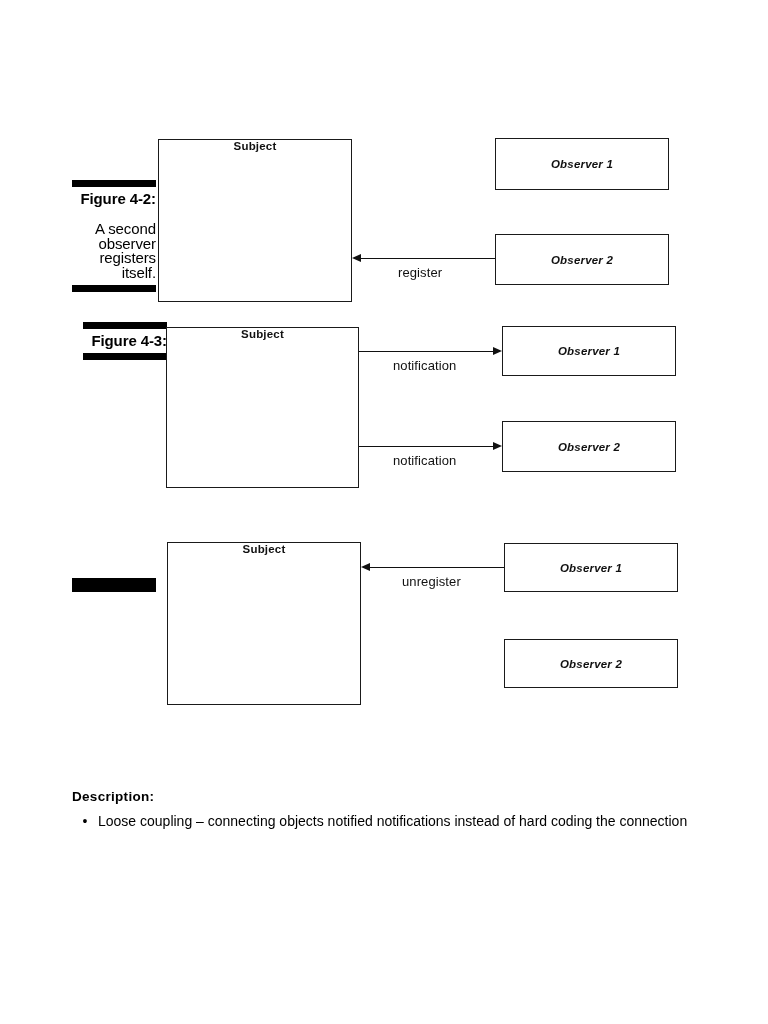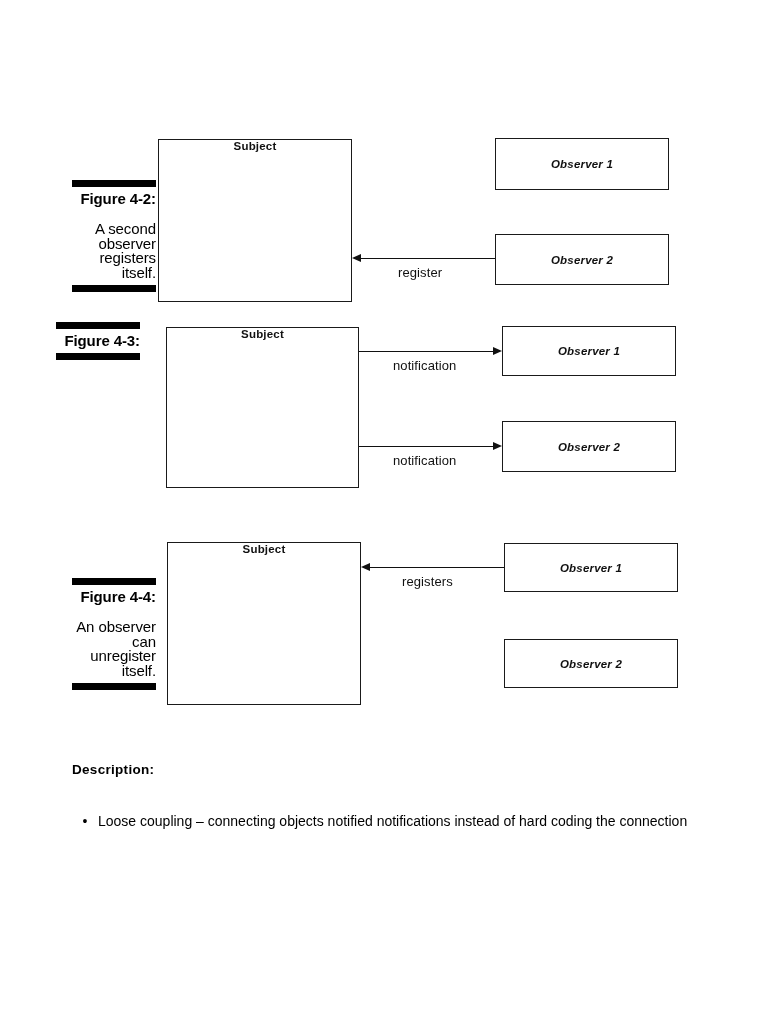--- a/index.html
+++ b/index.html
@@ -99,21 +99,21 @@
     font-size: 13px;
     color: #111111;
     white-space: nowrap;
     letter-spacing: 0.1px;
   }
 
   
   .desc-heading {
     position: absolute;
     left: 72px;
-    top: 762px;
+    top: 789px;
     font-size: 13.5px;
     font-weight: bold;
     letter-spacing: 0.3px;
   }
   .desc-list {
     position: absolute;
     left: 72px;
     top: 812px;
     width: 630px;
   }
@@ -162,21 +162,21 @@
       <div class="box-label">Observer 2</div>
     </div>
 
     <div class="connector" style="left:360px; top:258px; width:135px;"></div>
     <div class="arrowhead arrow-left" style="left:352px; top:254px;"></div>
     <div class="edge-label" style="left:398px; top:265px;">register</div>
   </div>
 
   <div>
 
-    <div class="caption-block" style="left:56px; top:322px;">
+    <div class="caption-block" style="left:83px; top:322px;">
       <div class="cap-bar"></div>
       <div class="cap-text">
         <span class="cap-title">Figure 4-3:</span>
       </div>
       <div class="cap-bar"></div>
     </div>
 
     <div class="box subject-box" style="left:166px; top:327px; width:193px; height:161px;">
       <div class="box-label">Subject</div>
     </div>
@@ -195,42 +195,38 @@
 
     <div class="connector" style="left:359px; top:446px; width:135px;"></div>
     <div class="arrowhead arrow-right" style="left:493px; top:442px;"></div>
     <div class="edge-label" style="left:393px; top:453px;">notification</div>
   </div>
 
   <div>
 
     <div class="caption-block" style="left:72px; top:578px;">
       <div class="cap-bar"></div>
-      <div class="cap-text">
-        <span class="cap-title">Figure 4-4:</span>
-        <span class="cap-body">An observer can unregister itself.</span>
-      </div>
       <div class="cap-bar"></div>
     </div>
 
     <div class="box subject-box" style="left:167px; top:542px; width:194px; height:163px;">
       <div class="box-label">Subject</div>
     </div>
 
     <div class="box observer-box" style="left:504px; top:543px; width:174px; height:49px;">
       <div class="box-label">Observer 1</div>
     </div>
 
     <div class="box observer-box" style="left:504px; top:639px; width:174px; height:49px;">
       <div class="box-label">Observer 2</div>
     </div>
 
     <div class="connector" style="left:369px; top:567px; width:135px;"></div>
     <div class="arrowhead arrow-left" style="left:361px; top:563px;"></div>
-    <div class="edge-label" style="left:402px; top:574px;">registers</div>
+    <div class="edge-label" style="left:402px; top:574px;">unregister</div>
   </div>
 
   <div class="desc-heading">Description:</div>
 
   <div class="desc-list">
     <div class="desc-item">
       <span class="desc-bullet">•</span>
       <span class="desc-text">Loose coupling – connecting objects notified notifications instead of hard coding the connection</span>
     </div>
   </div>

